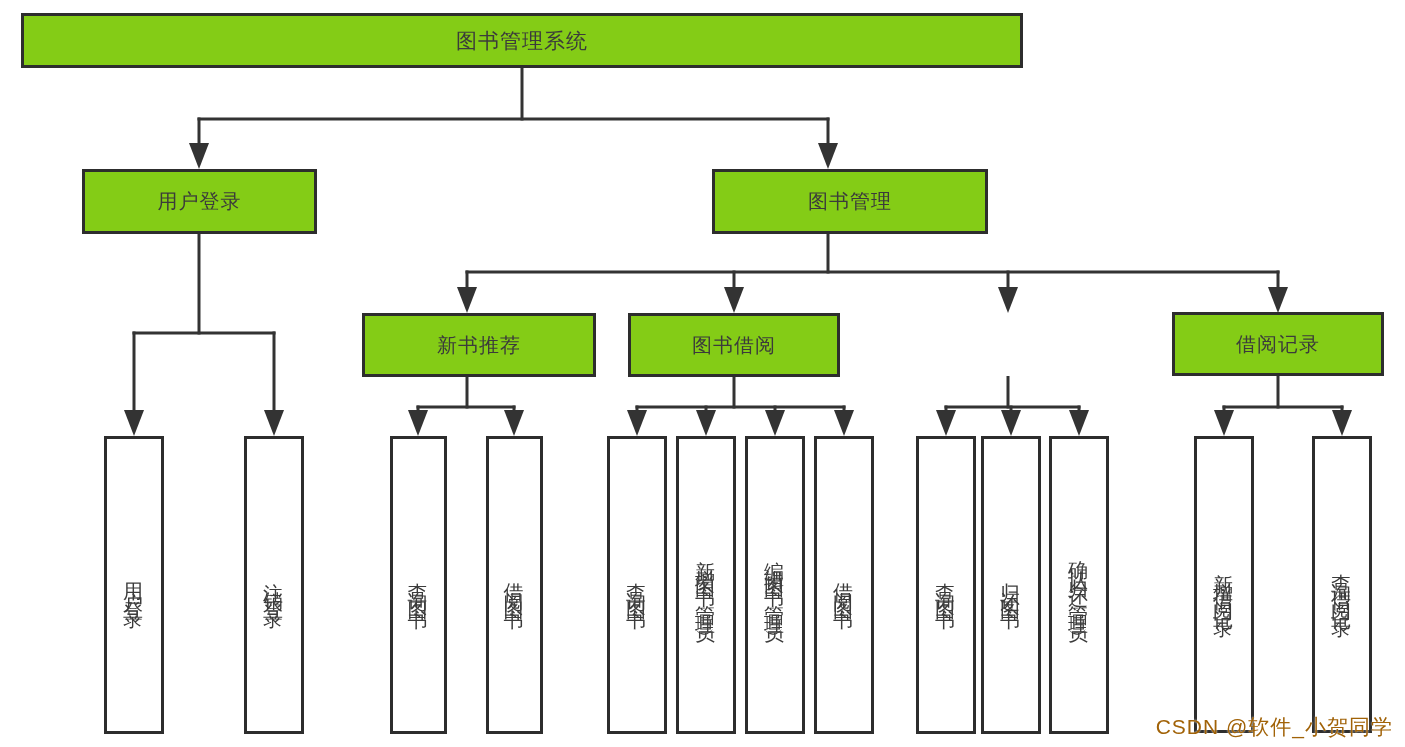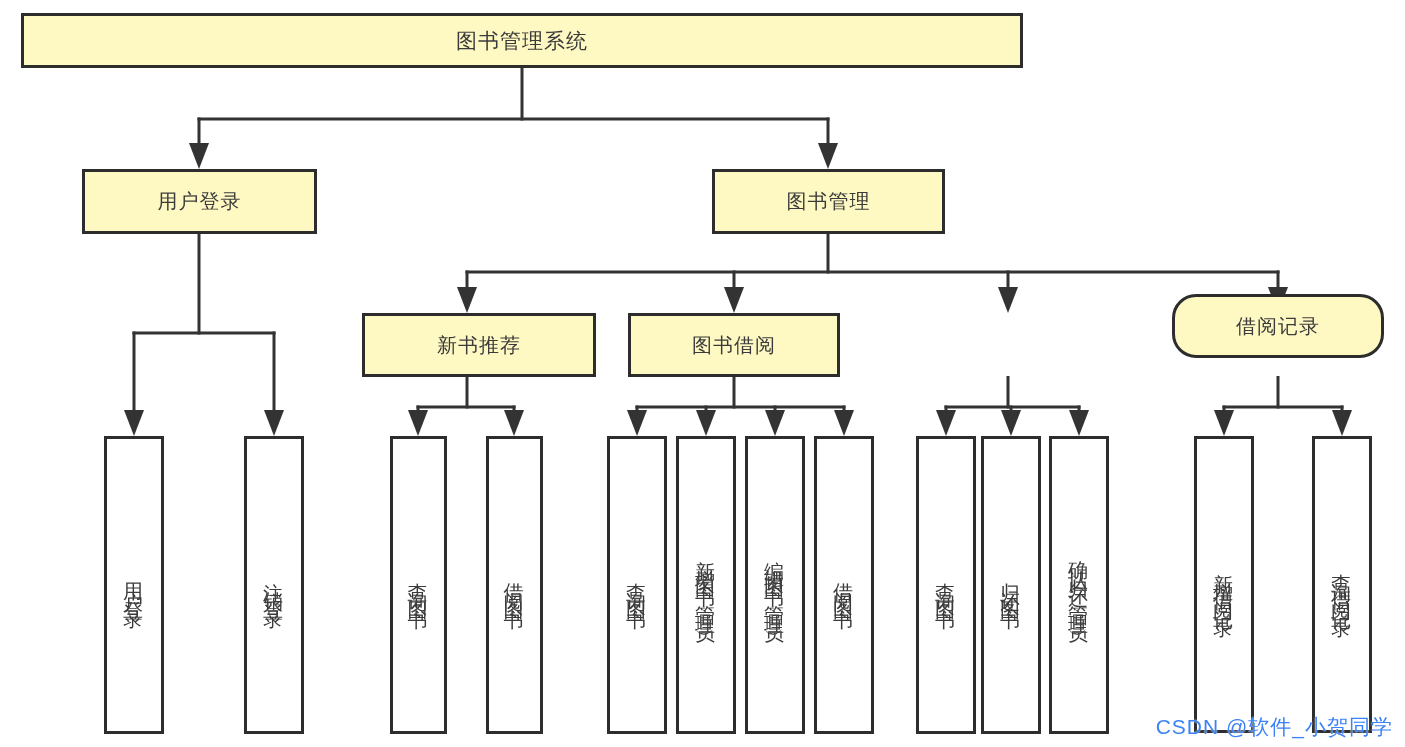--- a/index.html
+++ b/index.html
@@ -2,21 +2,21 @@
 <html><head>
 <meta charset="utf-8">
 <style>
   html,body{margin:0;padding:0;background:#ffffff;}
   body{font-family:"Liberation Sans",sans-serif;}
   #canvas{position:relative;width:1405px;height:747px;background:#ffffff;overflow:hidden;}
   .node{
     position:absolute;
     box-sizing:border-box;
     border:3px solid #2d2d2d;
-    background:#fef9c3;
+    background:#84cc16;
     color:#3b3b3b;
     display:flex;
     align-items:center;
     justify-content:center;
     font-size:20px;
     letter-spacing:1px;
   }
   .node.root{font-size:21px;}
   .leaf{
     position:absolute;
@@ -33,21 +33,21 @@
     justify-content:center;
   }
   #wires{position:absolute;left:0;top:0;width:1405px;height:747px;pointer-events:none;}
   #wires line{stroke:#333333;stroke-width:3;}
   #wires polygon{fill:#333333;stroke:none;}
   .watermark{
     position:absolute;
     right:12px;
     bottom:6px;
     font-size:21px;
-    color:#3b82f6;
+    color:#a16207;
     letter-spacing:1px;
     text-shadow:0 0 2px #ffffff;
   }
 </style>
 </head>
 <body>
 
 <div id="canvas">
 
   <svg id="wires" viewBox="0 0 1405 747" xmlns="http://www.w3.org/2000/svg">
@@ -122,25 +122,25 @@
       <line x1="1224" y1="405.5" x2="1224" y2="414"></line>
       <polygon points="1214,410 1234,410 1224,436"></polygon>
       <line x1="1342" y1="405.5" x2="1342" y2="414"></line>
       <polygon points="1332,410 1352,410 1342,436"></polygon>
     </g>
   </svg>
 
   <div class="node root" style="left:21px;top:13px;width:1002px;height:55px;">图书管理系统</div>
 
   <div class="node" style="left:82px;top:169px;width:235px;height:65px;">用户登录</div>
-  <div class="node" style="left:712px;top:169px;width:233px;height:65px;">图书管理</div>
+  <div class="node" style="left:712px;top:169px;width:276px;height:65px;">图书管理</div>
 
   <div class="node" style="left:362px;top:313px;width:234px;height:64px;">新书推荐</div>
   <div class="node" style="left:628px;top:313px;width:212px;height:64px;">图书借阅</div>
-  <div class="node" style="left:1172px;top:294px;width:212px;height:64px;border-radius:24px;">借阅记录</div>
+  <div class="node" style="left:1172px;top:312px;width:212px;height:64px;">借阅记录</div>
 
   <div class="leaf" style="left:104px;top:436px;width:60px;height:298px;">用户登录</div>
   <div class="leaf" style="left:244px;top:436px;width:60px;height:298px;">注销登录</div>
 
   <div class="leaf" style="left:390px;top:436px;width:57px;height:298px;">查询图书</div>
   <div class="leaf" style="left:486px;top:436px;width:57px;height:298px;">借阅图书</div>
 
   <div class="leaf" style="left:607px;top:436px;width:60px;height:298px;">查询图书</div>
   <div class="leaf" style="left:676px;top:436px;width:60px;height:298px;">新增图书（管理员）</div>
   <div class="leaf" style="left:745px;top:436px;width:60px;height:298px;">编辑图书（管理员）</div>

